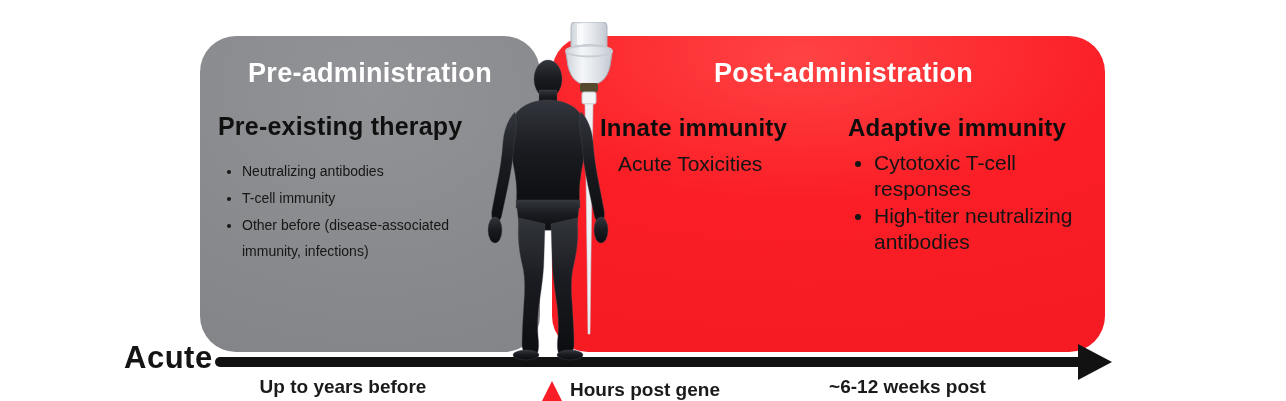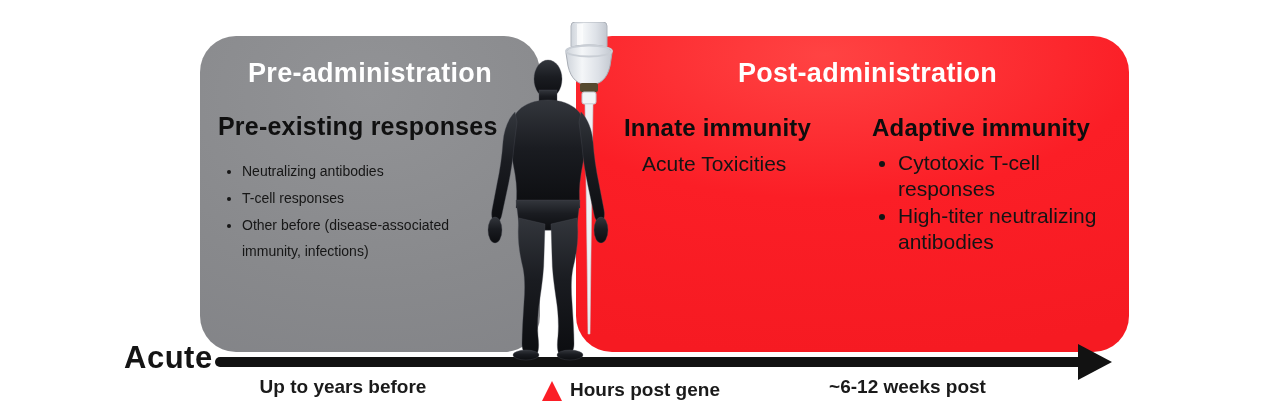--- a/index.html
+++ b/index.html
@@ -3,21 +3,21 @@
 <meta charset="utf-8">
 <style>
   html,body{margin:0;padding:0;background:#ffffff;}
   .canvas{
     position:relative;width:1286px;height:401px;overflow:hidden;background:#ffffff;
     font-family:"Liberation Sans",sans-serif;
     margin-top:22px;
   }
   .panel{position:absolute;top:14px;height:316px;border-radius:36px;}
   .panel-pre{left:200px;width:340px;background:radial-gradient(120% 100% at 50% 18%,#929396 0%,#88898c 60%,#828387 100%);}
-  .panel-post{left:576px;width:553px;background:radial-gradient(120% 95% at 45% 6%,#ff4343 0%,#fb1e26 48%,#f61a22 100%);}
+  .panel-post{left:552px;width:553px;background:radial-gradient(120% 95% at 45% 6%,#ff4343 0%,#fb1e26 48%,#f61a22 100%);}
   .panel-title{
     margin:0;padding-top:22px;text-align:center;
     font-size:27px;font-weight:800;color:#ffffff;letter-spacing:.3px;
   }
   .panel-post .panel-title{padding-left:30px;}
   .pre-heading{
     position:absolute;left:18px;top:76px;margin:0;
     font-size:25px;font-weight:800;color:#101010;letter-spacing:.2px;
   }
   .pre-list{
@@ -56,24 +56,24 @@
     border-bottom:42px solid #fb1e26;
   }
 </style>
 </head>
 <body>
 
 <div class="canvas">
 
   <section class="panel panel-pre">
     <h2 class="panel-title">Pre-administration</h2>
-    <h3 class="pre-heading">Pre-existing responses</h3>
+    <h3 class="pre-heading">Pre-existing therapy</h3>
     <ul class="pre-list">
       <li>Neutralizing antibodies</li>
-      <li>T-cell responses</li>
+      <li>T-cell immunity</li>
       <li>Other before (disease-associated immunity, infections)</li>
     </ul>
   </section>
 
   <section class="panel panel-post">
     <h2 class="panel-title">Post-administration</h2>
     <div class="post-col col-innate">
       <h3 class="col-heading">Innate immunity</h3>
       <p class="innate-item">Acute Toxicities</p>
     </div>

